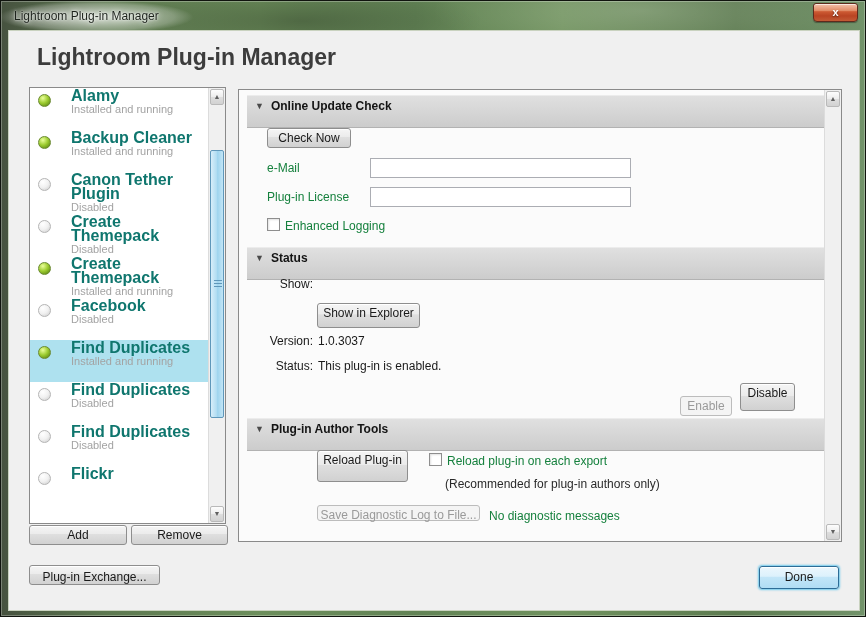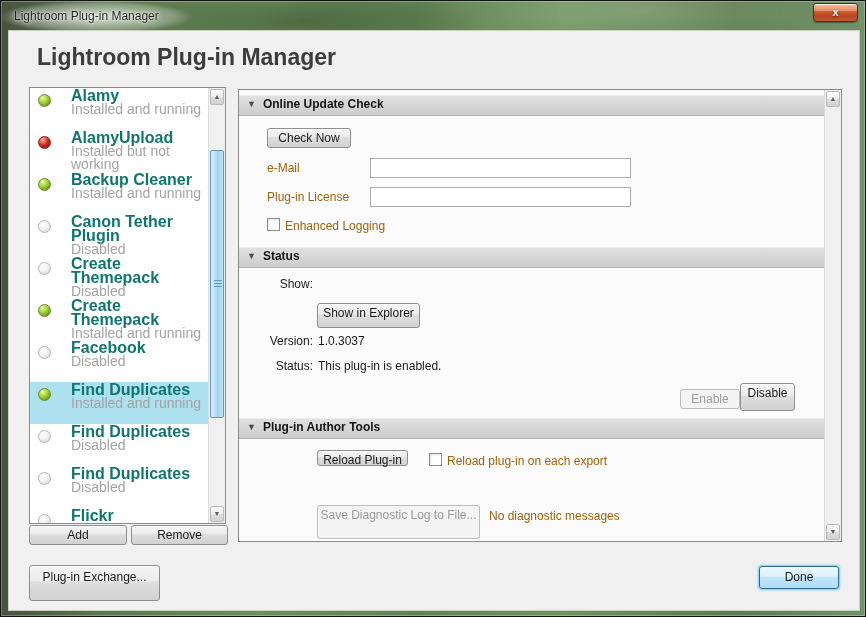--- a/index.html
+++ b/index.html
@@ -52,21 +52,21 @@
   .plugin-item { position:relative; height:42px; width:100%; cursor:default; }
   .plugin-item.selected { background:#aee1ef; }
   .dot {
     position:absolute; left:8px; top:6px; width:13px; height:13px; border-radius:50%;
   }
   .dot-green { background: radial-gradient(circle at 35% 28%, #eaff9a, #9ccb2f 48%, #567f12 95%); border:1px solid #6a8a30; }
   .dot-red   { background: radial-gradient(circle at 35% 28%, #ffb0a0, #d32b1c 48%, #7e0d06 95%); border:1px solid #8a2a20; }
   .dot-gray  { background: radial-gradient(circle at 35% 28%, #ffffff, #f1f1f1 50%, #cfcfcf 95%); border:1px solid #b5b5b5; }
   .plugin-text { position:absolute; left:41px; top:1px; }
   .plugin-name { font-size:16px; font-weight:600; color:#0f766e; line-height:14px; }
-  .plugin-status { font-size:14px; color:#a3a3a3; line-height:13px; }
+  .plugin-status { font-size:11px; color:#a3a3a3; line-height:13px; }
 
   
   .scrollbar {
     flex:0 0 17px; width:17px; background:#f0f0f0; border-left:1px solid #dcdcdc;
     position:relative;
   }
   .sb-btn {
     position:absolute; left:1px; width:14px; height:16px;
     background:linear-gradient(#fdfdfd,#ededed 50%,#dedede 50%,#d2d2d2);
     border:1px solid #b9b9b9; border-radius:2px;
@@ -94,60 +94,60 @@
   .btn-disabled {
     background:#f4f4f4; border:1px solid #bcbcbc; color:#9a9a9a; box-shadow:none;
   }
   .btn-default {
     background: linear-gradient(#ecf7fd, #dcf1fc 45%, #c3e6f8 46%, #b0ddf4);
     border:1px solid #2d6c96;
     box-shadow: 0 0 2px 1px #6fc9ec, inset 0 1px 0 rgba(255,255,255,0.9);
   }
   .add-btn { left:20px; top:494px; width:98px; height:20px; line-height:18px; }
   .remove-btn { left:122px; top:494px; width:97px; height:20px; line-height:18px; }
-  .exchange-btn { left:20px; top:534px; width:131px; height:36px; line-height:22px; }
+  .exchange-btn { left:20px; top:534px; width:131px; height:20px; line-height:22px; }
   .done-btn { left:750px; top:535px; width:80px; height:23px; line-height:21px; }
 
   
   .panel {
     position:absolute; left:229px; top:58px; width:604px; height:453px;
     background:#fbfbfb; border:1px solid #8a8a8a; display:flex; overflow:hidden;
   }
   .panel-content { flex:1 1 auto; position:relative; overflow:hidden; }
   .section-header {
-    position:absolute; left:0; width:100%; height:21px;
+    position:absolute; left:8px; width:100%; height:33px;
     background: linear-gradient(#e0e0e0, #cccccc);
     border-top:1px solid #ececec; border-bottom:1px solid #b2b2b2;
-    line-height:16px; font-size:12px; font-weight:bold; color:#141414;
+    line-height:21px; font-size:12px; font-weight:bold; color:#141414;
   }
   .section-header .tri { display:inline-block; margin:0 7px 0 8px; font-size:9px; color:#4a4a4a; vertical-align:1px; cursor:default; }
   .hdr-ouc { top:5px; }
   .hdr-status { top:157px; }
   .hdr-author { top:328px; }
 
-  .flabel { position:absolute; font-size:12px; color:#a16207; }
+  .flabel { position:absolute; font-size:12px; color:#15803d; }
   .fvalue { position:absolute; font-size:12px; color:#1a1a1a; white-space:nowrap; }
   .rlabel { position:absolute; left:8px; width:66px; text-align:right; font-size:12px; color:#1a1a1a; }
   .gray-note { color:#2a2a2a; }
 
   .text-input {
     position:absolute; height:20px; width:261px; border:1px solid #abadb3;
     background:#ffffff; font-family:"Liberation Sans", sans-serif; font-size:12px; padding:0 4px;
   }
   .checkbox {
     position:absolute; width:13px; height:13px; background:#ffffff;
     border:1px solid #8e8e8e; box-shadow: inset 1px 1px 2px rgba(0,0,0,0.12);
   }
 
   .check-now { left:28px; top:38px; width:84px; height:20px; line-height:18px; }
   .show-explorer { left:78px; top:213px; width:103px; height:25px; line-height:18px; }
-  .enable-btn { left:441px; top:299px; width:60px; height:20px; line-height:18px; }
+  .enable-btn { left:441px; top:306px; width:52px; height:20px; line-height:18px; }
   .disable-btn { left:501px; top:293px; width:55px; height:28px; line-height:18px; }
-  .reload-btn { left:78px; top:360px; width:91px; height:16px; line-height:18px; }
-  .save-log-btn { left:78px; top:415px; width:163px; height:34px; line-height:19px; }
+  .reload-btn { left:78px; top:360px; width:91px; height:32px; line-height:18px; }
+  .save-log-btn { left:78px; top:415px; width:163px; height:16px; line-height:19px; }
 </style>
 </head>
 <body>
 
 <div class="window">
   <div class="titlebar">
     <div class="titlebar-glow"></div>
     <div class="title-text">Lightroom Plug-in Manager</div>
     <div class="close-btn">
       <span>x</span>
@@ -160,27 +160,20 @@
     <div class="plugin-list">
       <div class="plugin-rows" id="plugin-rows">
           <div class="plugin-item">
             <span class="dot dot-green"></span>
             <div class="plugin-text">
               <div class="plugin-name">Alamy</div>
               <div class="plugin-status">Installed and running</div>
             </div>
           </div>
           <div class="plugin-item">
-            <span class="dot dot-red"></span>
-            <div class="plugin-text">
-              <div class="plugin-name">AlamyUpload</div>
-              <div class="plugin-status">Installed but not working</div>
-            </div>
-          </div>
-          <div class="plugin-item">
             <span class="dot dot-green"></span>
             <div class="plugin-text">
               <div class="plugin-name">Backup Cleaner</div>
               <div class="plugin-status">Installed and running</div>
             </div>
           </div>
           <div class="plugin-item">
             <span class="dot dot-gray"></span>
             <div class="plugin-text">
               <div class="plugin-name">Canon Tether Plugin</div>
@@ -273,20 +266,21 @@
         <div class="fvalue" style="left:79px; top:269px;">This plug-in is enabled.</div>
         <div class="btn btn-disabled enable-btn">Enable</div>
         <div class="btn disable-btn">Disable</div>
 
         <div class="section-header hdr-author">
           <span class="tri">▼</span><span>Plug-in Author Tools</span>
         </div>
         <div class="btn reload-btn">Reload Plug-in</div>
         <div class="checkbox" style="left:190px; top:363px;"></div>
         <div class="flabel" style="left:208px; top:364px;">Reload plug-in on each export</div>
+        <div class="flabel gray-note" style="left:206px; top:387px;">(Recommended for plug-in authors only)</div>
         <div class="btn btn-disabled save-log-btn">Save Diagnostic Log to File...</div>
         <div class="flabel" style="left:250px; top:419px;">No diagnostic messages</div>
       </div>
 
       <div class="scrollbar">
         <div class="sb-btn sb-up"><span>▲</span></div>
         <div class="sb-btn sb-down"><span>▼</span></div>
       </div>
     </div>
 

